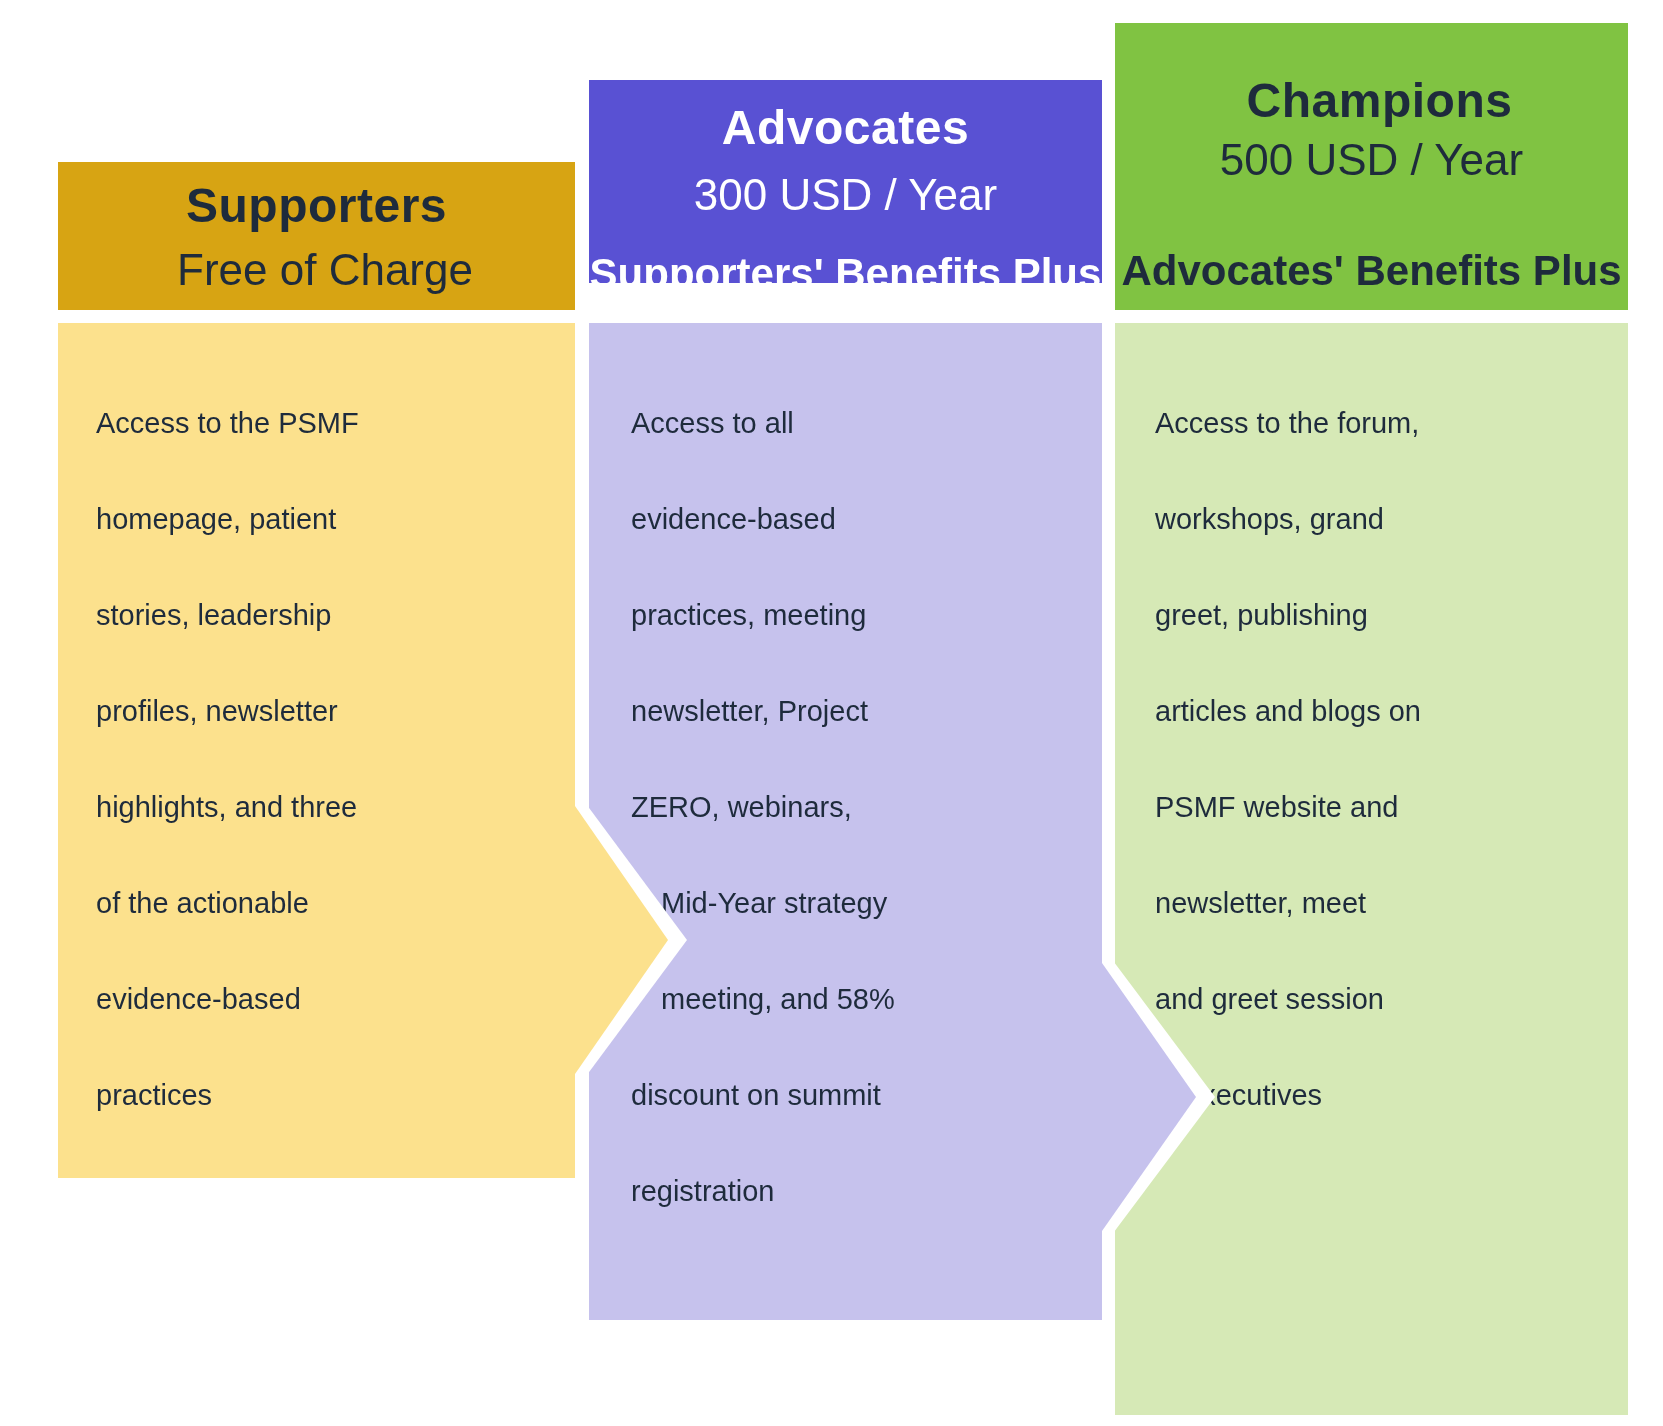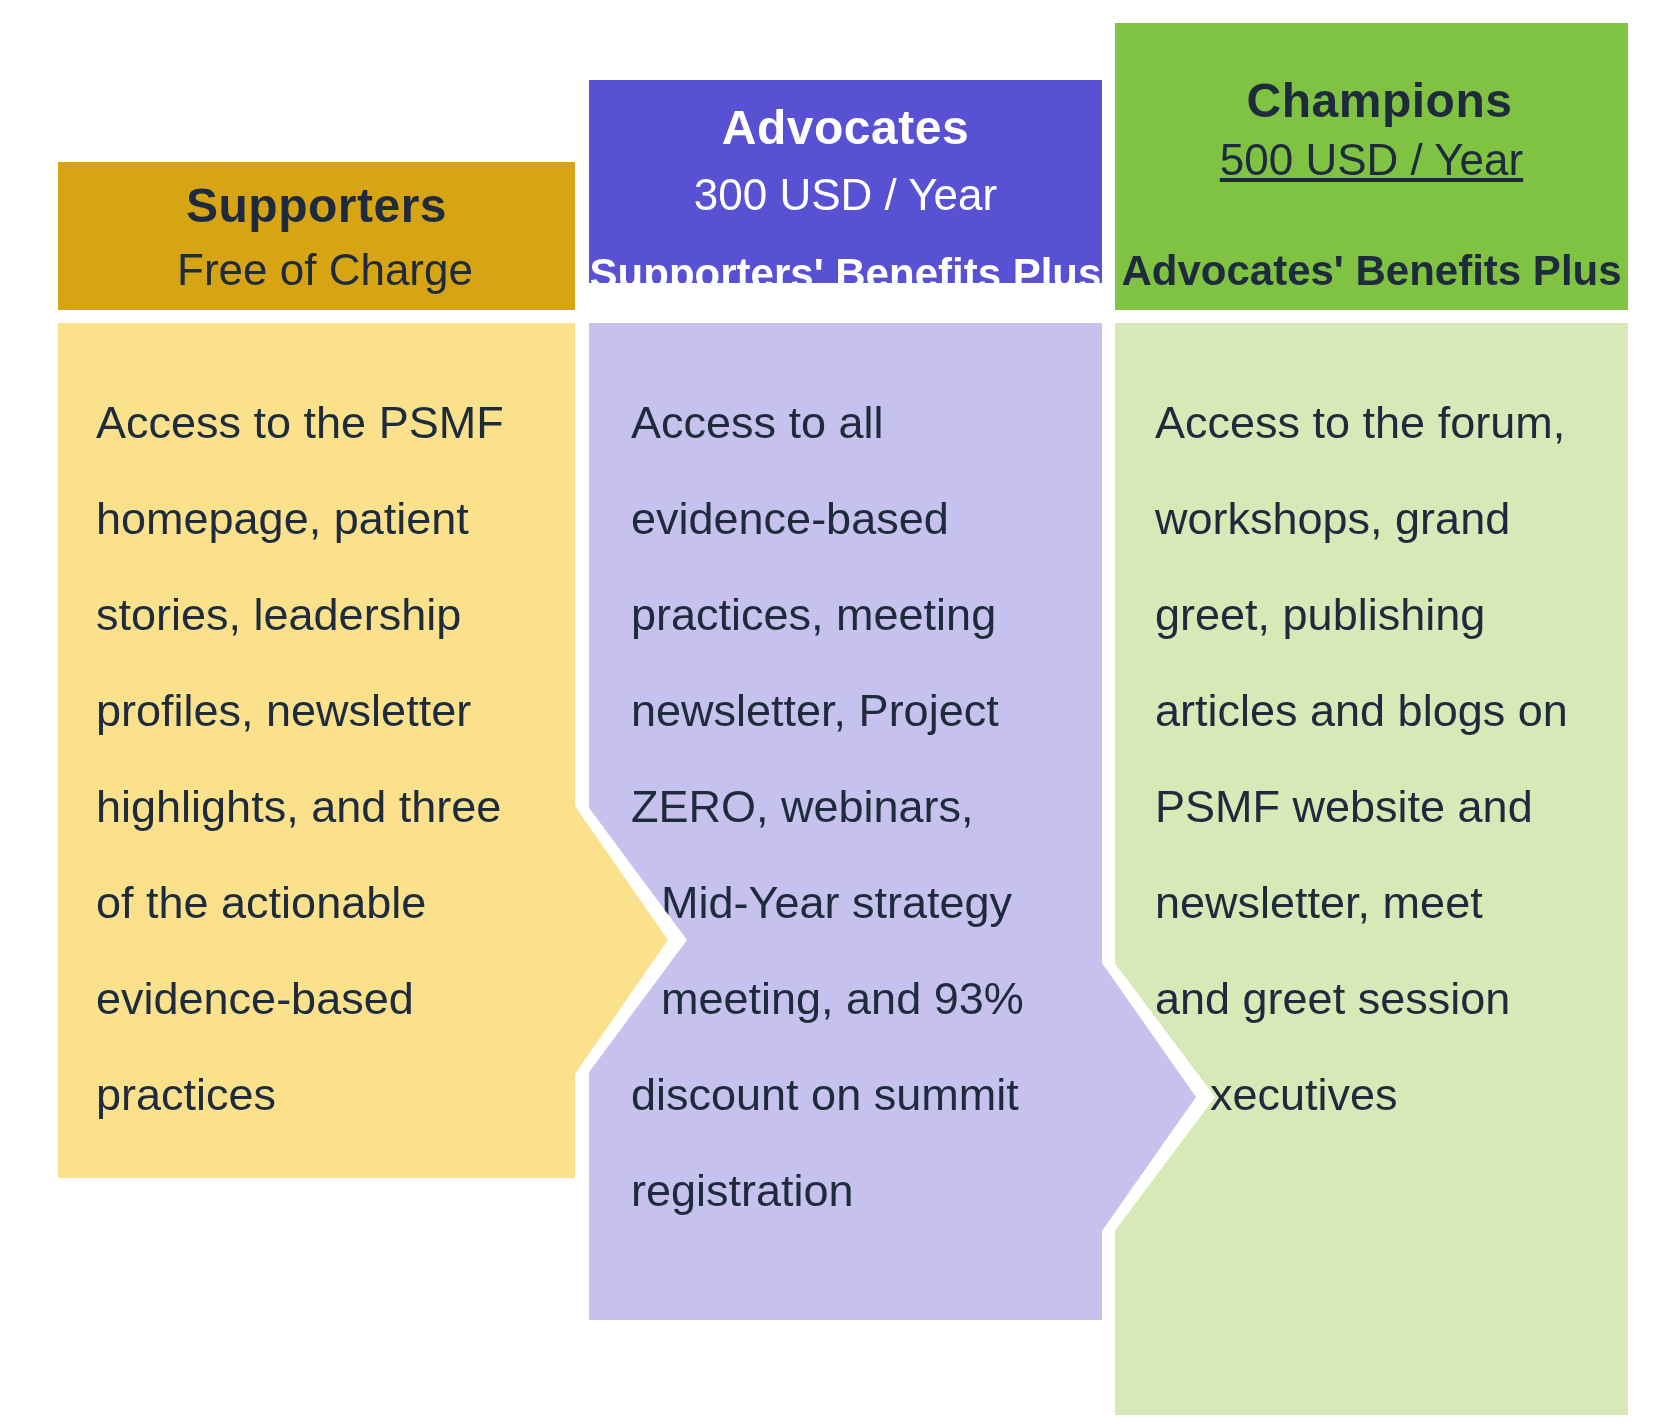--- a/index.html
+++ b/index.html
@@ -26,42 +26,42 @@
   .title { font-weight: 700; font-size: 48px; letter-spacing: 0.5px; }
   .price { font-weight: 400; font-size: 44px; }
   .plus  { font-weight: 700; font-size: 42px; }
 
   .col-body {
     position: absolute;
     z-index: 1;
     box-sizing: border-box;
   }
   .body-line {
-    font-size: 45px;
+    font-size: 29px;
     line-height: 96px;
     white-space: nowrap;
   }
 
   
   #supporters-header { left: 58px;  top: 162px; width: 517px; height: 148px; background: var(--supporters-header-bg, #D7A413); }
   #supporters-header .title { top: 16px; }
   #supporters-header .price { top: 83px; margin-left: 17px; }
   #supporters-body   { left: 58px;  top: 323px; width: 517px; height: 855px; background: var(--supporters-body-bg, #FCE18D); padding: 52px 10px 0 38px; }
 
   
   #advocates-header { left: 589px; top: 80px;  width: 513px; height: 203px; background: var(--advocates-header-bg, #5951D3); color: var(--text-light, #FFFFFF); }
   #advocates-header .title { top: 20px; }
   #advocates-header .price { top: 90px; }
   #advocates-header .plus  { top: 170px; }
   #advocates-body   { left: 589px; top: 323px; width: 513px; height: 997px; background: var(--advocates-body-bg, #C6C2ED); padding: 52px 6px 0 42px; }
 
   
   #champions-header { left: 1115px; top: 23px; width: 513px; height: 287px; background: var(--champions-header-bg, #80C342); }
   #champions-header .title { top: 50px; margin-left: 16px; }
-  #champions-header .price { top: 112px; text-decoration: underline; }
+  #champions-header .price { top: 112px; }
   #champions-header .plus  { top: 224px; }
   #champions-body   { left: 1115px; top: 323px; width: 513px; height: 1092px; background: var(--champions-body-bg, #D6E9B6); padding: 52px 4px 15px 40px; }
 
   .indent-sm { padding-left: 30px; }
   .indent-lg { padding-left: 52px; }
 
   
   .arrow {
     position: absolute;
     clip-path: polygon(0 0, 100% 50%, 0 100%);
@@ -100,21 +100,21 @@
     <div class="hline price">300 USD / Year</div>
     <div class="hline plus">Supporters' Benefits Plus</div>
   </div>
   <div id="advocates-body" class="col-body">
     <div class="body-line">Access to all</div>
     <div class="body-line">evidence-based</div>
     <div class="body-line">practices, meeting</div>
     <div class="body-line">newsletter, Project</div>
     <div class="body-line">ZERO, webinars,</div>
     <div class="body-line indent-sm">Mid-Year strategy</div>
-    <div class="body-line indent-sm">meeting, and 93%</div>
+    <div class="body-line indent-sm">meeting, and 58%</div>
     <div class="body-line">discount on summit</div>
     <div class="body-line">registration</div>
   </div>
 
   <div id="champions-header" class="col-header">
     <div class="hline title">Champions</div>
     <div class="hline price">500 USD / Year</div>
     <div class="hline plus">Advocates' Benefits Plus</div>
   </div>
   <div id="champions-body" class="col-body">

